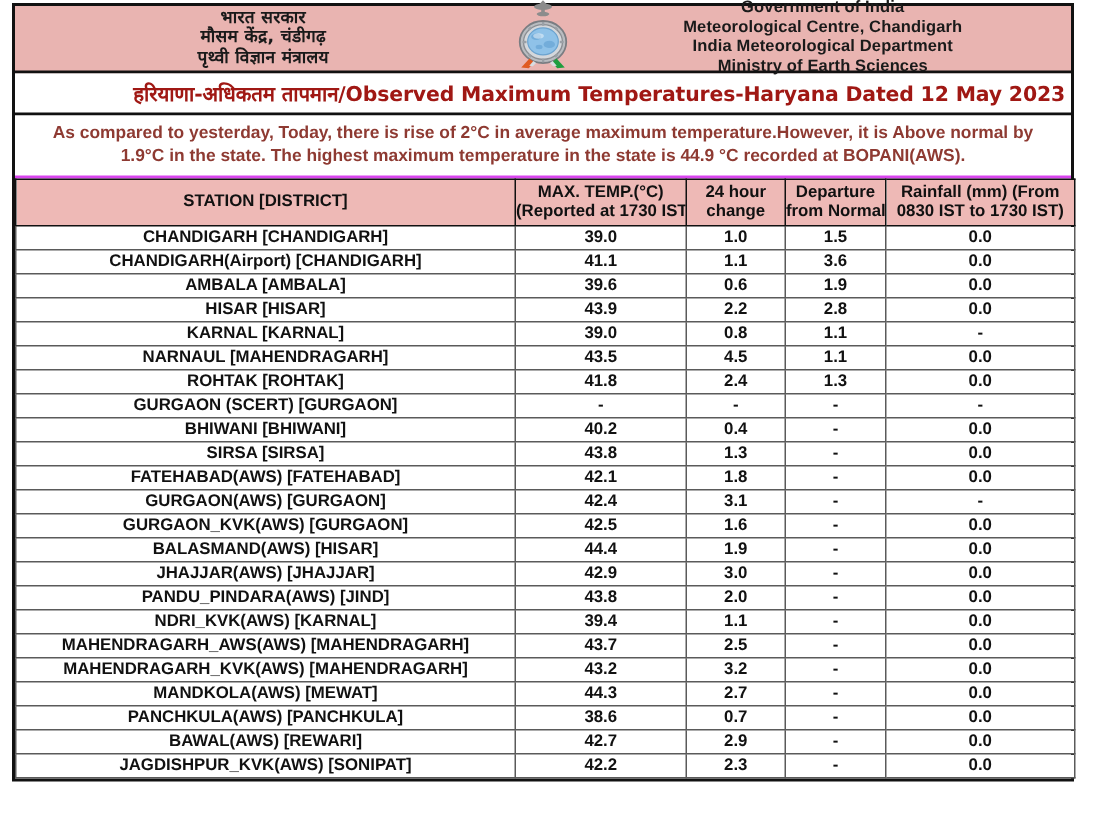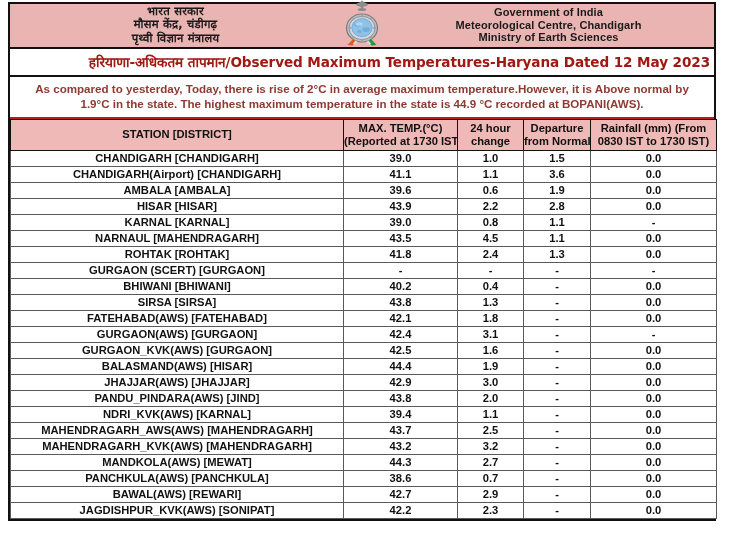--- a/index.html
+++ b/index.html
@@ -84,21 +84,21 @@
 
   
   .summary {
     background: #ffffff;
     text-align: center;
     color: #8e3a32;
     font-size: 11.6px;
     font-weight: 700;
     line-height: 1.32;
     padding: 4px 14px 5px 14px;
-    border-bottom: 2px solid #b91c1c;
+    border-bottom: 2px solid #d946ef;
   }
 
   
   table.temps {
     border-collapse: collapse;
     width: 100%;
     table-layout: fixed;
     font-size: 11.3px;
   }
   table.temps th,
@@ -181,20 +181,21 @@
         <path d="M18 41 L12.5 47 L17.5 47.5 L21 43.5 Z" fill="#e05a22"></path>
         <path d="M36 41 L41.5 47 L36.5 47.5 L33 43.5 Z" fill="#1f9d3e"></path>
         <path d="M20.6 42.6 L17.8 45.8 L20.2 46.2 L22.4 44 Z" fill="#d8dde1"></path>
         <path d="M33.4 42.6 L36.2 45.8 L33.8 46.2 L31.6 44 Z" fill="#d8dde1"></path>
       </svg>
     </div>
 
     <div class="mast-col">
       <div class="mast-en">Government of India</div>
       <div class="mast-en">Meteorological Centre, Chandigarh</div>
+      <div class="mast-en">India Meteorological Department</div>
       <div class="mast-en">Ministry of Earth Sciences</div>
     </div>
   </div>
 
   <div class="title-bar">
     <div class="ttl">हरियाणा-अधिकतम तापमान/Observed Maximum Temperatures-Haryana Dated 12 May 2023</div>
   </div>
 
   <div class="summary">As compared to yesterday, Today, there is rise of 2°C in average maximum temperature.However, it is Above normal by 1.9°C in the state. The highest maximum temperature in the state is 44.9 °C recorded at BOPANI(AWS).</div>
 

